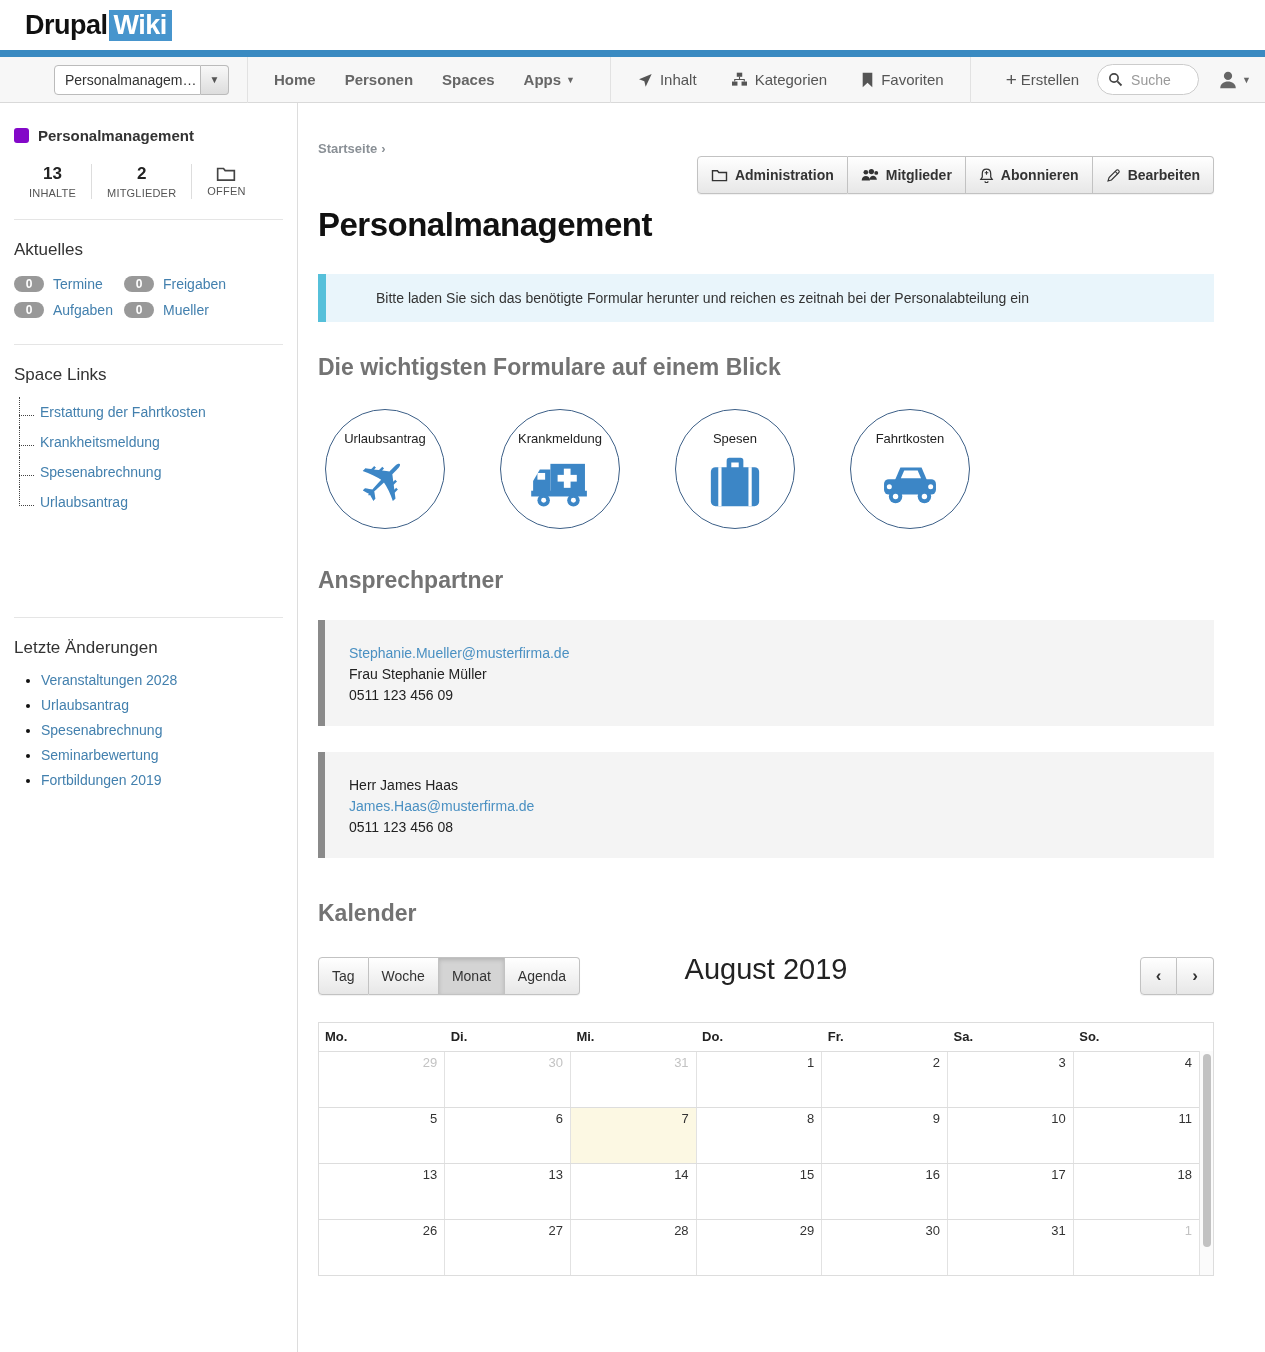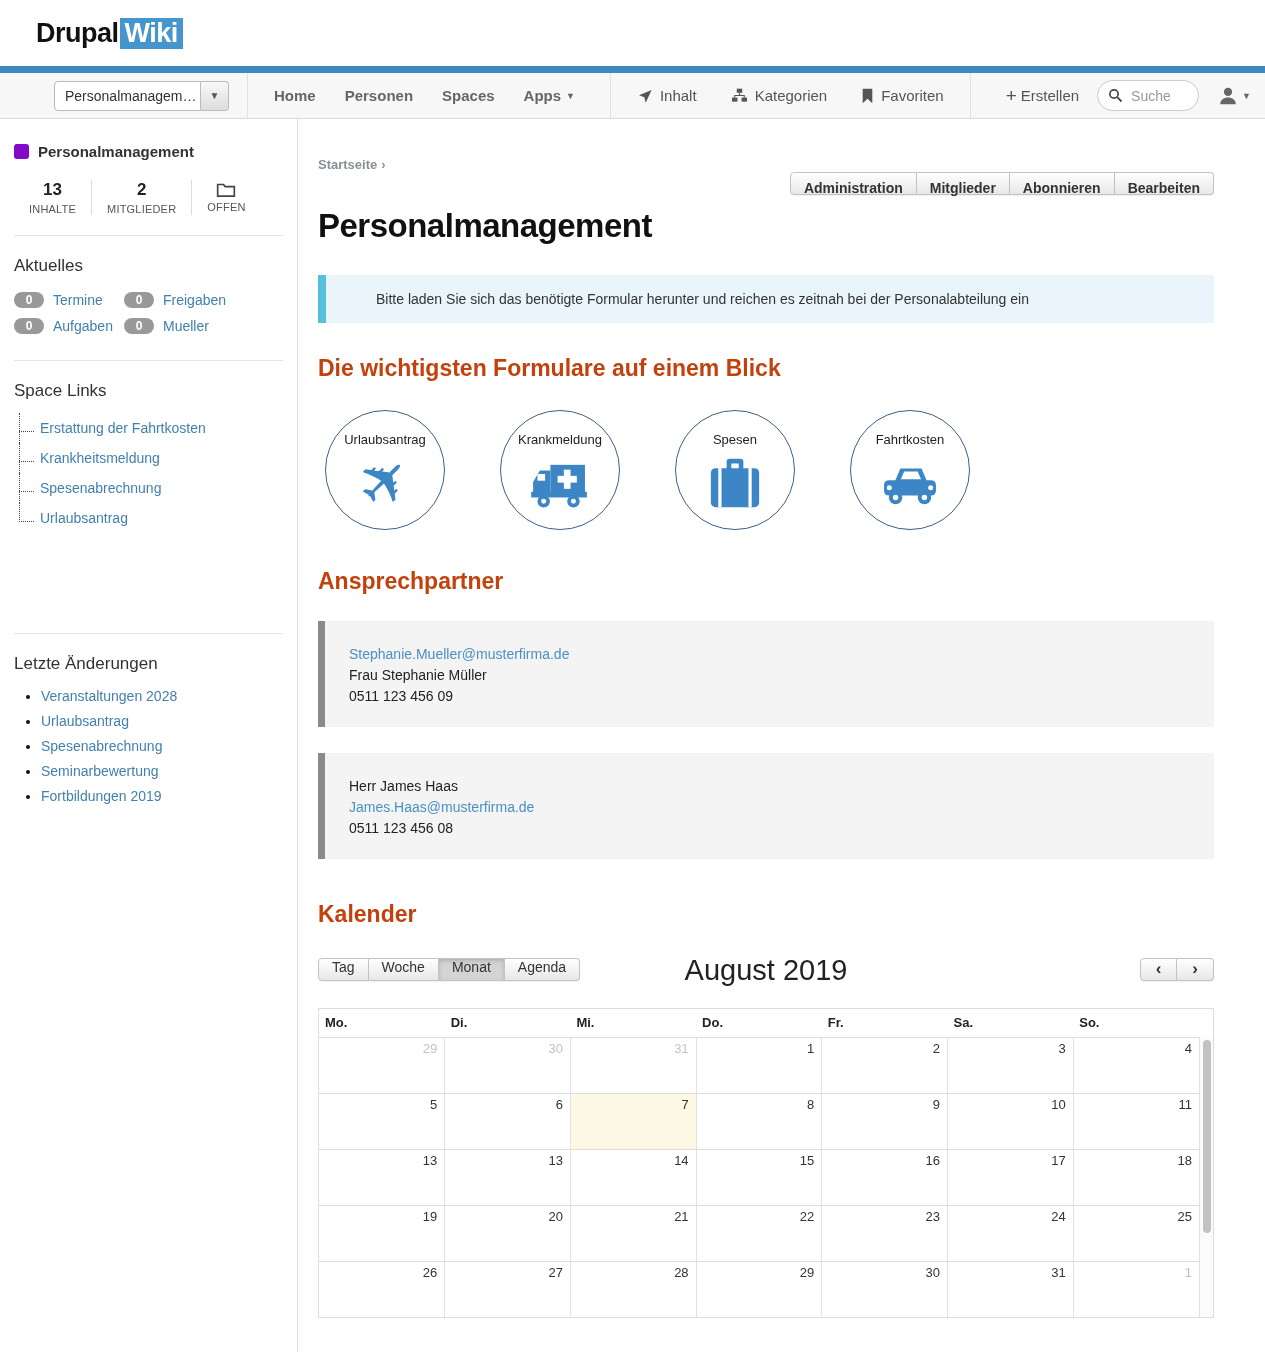--- a/index.html
+++ b/index.html
@@ -1,20 +1,20 @@
 <!DOCTYPE html>
 <html><head>
 <meta charset="utf-8">
 <style>
   * { box-sizing: border-box; }
   html,body { margin:0; padding:0; background:#fff; }
   body { font-family:"Liberation Sans","DejaVu Sans",sans-serif; color:#333; width:1265px; min-height:1352px; }
 
   
-  .topbar { height:66px; display:flex; align-items:center; padding-left:36px; background:#fff; }
+  .topbar { height:50px; display:flex; align-items:center; padding-left:25px; background:#fff; }
   .logo { font-size:27px; font-weight:bold; letter-spacing:-0.5px; display:flex; align-items:center; }
   .logo .drupal { color:#111; }
   .logo .wiki { color:#fff; background:#4795cd; padding:0 5px; margin-left:1px; }
   .bluebar { height:7px; background:#3a8ac1; }
 
   
   .navbar { height:46px; background:#f7f7f7; border-bottom:1px solid #d9d9d9; display:flex; align-items:center; padding:0 14px; }
   .space-select { display:flex; align-items:stretch; height:30px; }
   .space-select .val { width:147px; background:#fff; border:1px solid #bbb; border-radius:4px 0 0 4px; font-size:14px; color:#333; display:flex; align-items:center; padding:0 10px;margin-left:40px; }
   .space-select .dd { width:28px; background:linear-gradient(#f8f8f8,#ddd); border:1px solid #bbb; border-left:none; border-radius:0 4px 4px 0; display:flex; align-items:center; justify-content:center; color:#555; font-size:10px; }
@@ -58,27 +58,27 @@
   .tree li::after { content:''; position:absolute; left:0; top:18px; width:15px; border-top:1px dotted #444; }
   .bullets { margin:14px 0 0; padding-left:27px; }
   .bullets li { font-size:14px; margin:9px 0; color:#111; }
   .sb-gap-lg { margin-top:100px; }
 
   
   .crumb-row { display:flex; justify-content:space-between; align-items:flex-start;font-weight:bold; }
   .breadcrumb { font-size:13px; color:#8a9096; margin-top:2px; cursor:pointer; }
   .breadcrumb .sep { margin-left:4px; color:#8a9096; }
   .btn-group { display:flex; margin-top:17px; border-radius:4px; box-shadow:0 1px 1px rgba(0,0,0,0.06); }
-  .btn { display:flex; align-items:center; gap:7px; height:23px; padding:0 13px; background:linear-gradient(#fff,#e7e7e7); border:1px solid #c2c2c2; border-left:none; font-size:14px; color:#333; cursor:pointer; white-space:nowrap;flex-direction:column; }
+  .btn { display:flex; align-items:center; gap:7px; height:38px; padding:0 13px; background:linear-gradient(#fff,#e7e7e7); border:1px solid #c2c2c2; border-left:none; font-size:14px; color:#333; cursor:pointer; white-space:nowrap; }
   .btn:first-child { border-left:1px solid #c2c2c2; border-radius:4px 0 0 4px; }
   .btn:last-child { border-radius:0 4px 4px 0; }
   .btn.active { background:#d4d4d4; box-shadow:inset 0 2px 4px rgba(0,0,0,0.15); }
   h1.page-title { font-size:33px; margin:12px 0 0; color:#111; letter-spacing:-0.5px; }
   .notice { margin-top:30px; background:#e9f5fb; border-left:8px solid #56c0da; min-height:48px; display:flex; align-items:center; padding:12px 20px 12px 50px; font-size:14px; color:#333; }
-  h2.sec { font-size:23px; color:#c2410c; margin:32px 0 0; }
+  h2.sec { font-size:23px; color:#737373; margin:32px 0 0; }
 
   
   .circles { display:flex; gap:55px; margin-top:28px; padding-left:7px; }
   .circle { width:120px; height:120px; border:1px solid #3c5f87; border-radius:50%; display:flex; flex-direction:column; align-items:center; padding-top:21px; cursor:pointer; background:#fff; }
   .circle .clabel { font-size:13px; color:#222; }
   .circle .cicon { margin-top:4px; }
   .plane-glyph { display:inline-block; font-family:"DejaVu Sans",sans-serif; font-size:62px; line-height:62px; color:#3c86c6; transform:rotate(-45deg); }
 
   
   .contact-card { margin-top:26px; background:#f4f4f4; border-left:7px solid #8a8a8a; padding:23px 20px 20px 24px; min-height:101px; }
@@ -447,29 +447,20 @@
             <tr>
               <td>13</td>
               <td>13</td>
               <td>14</td>
               <td>15</td>
               <td>16</td>
               <td>17</td>
               <td>18</td>
             </tr>
             <tr>
-              <td>19</td>
-              <td>20</td>
-              <td>21</td>
-              <td>22</td>
-              <td>23</td>
-              <td>24</td>
-              <td>25</td>
-            </tr>
-            <tr>
               <td>26</td>
               <td>27</td>
               <td>28</td>
               <td>29</td>
               <td>30</td>
               <td>31</td>
               <td class="muted">1</td>
             </tr>
           </tbody>
       </table>

